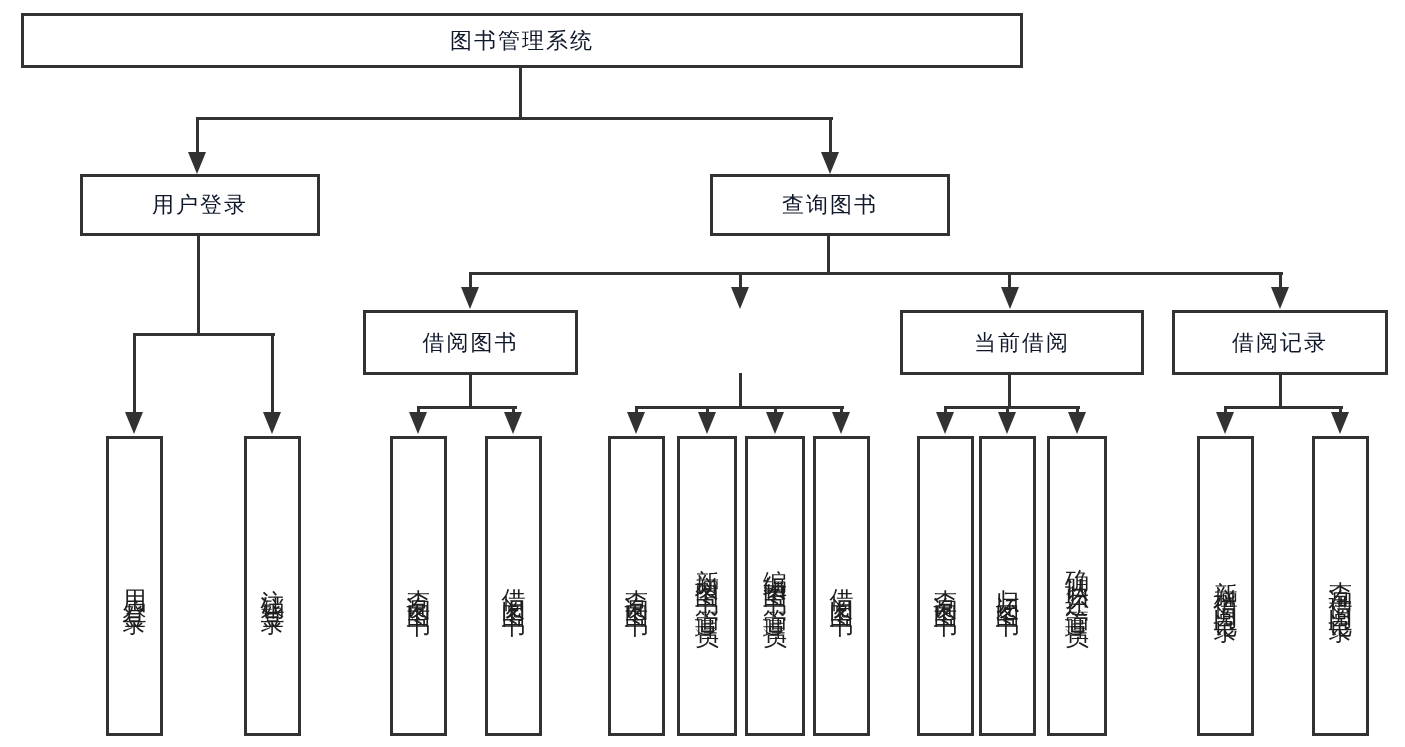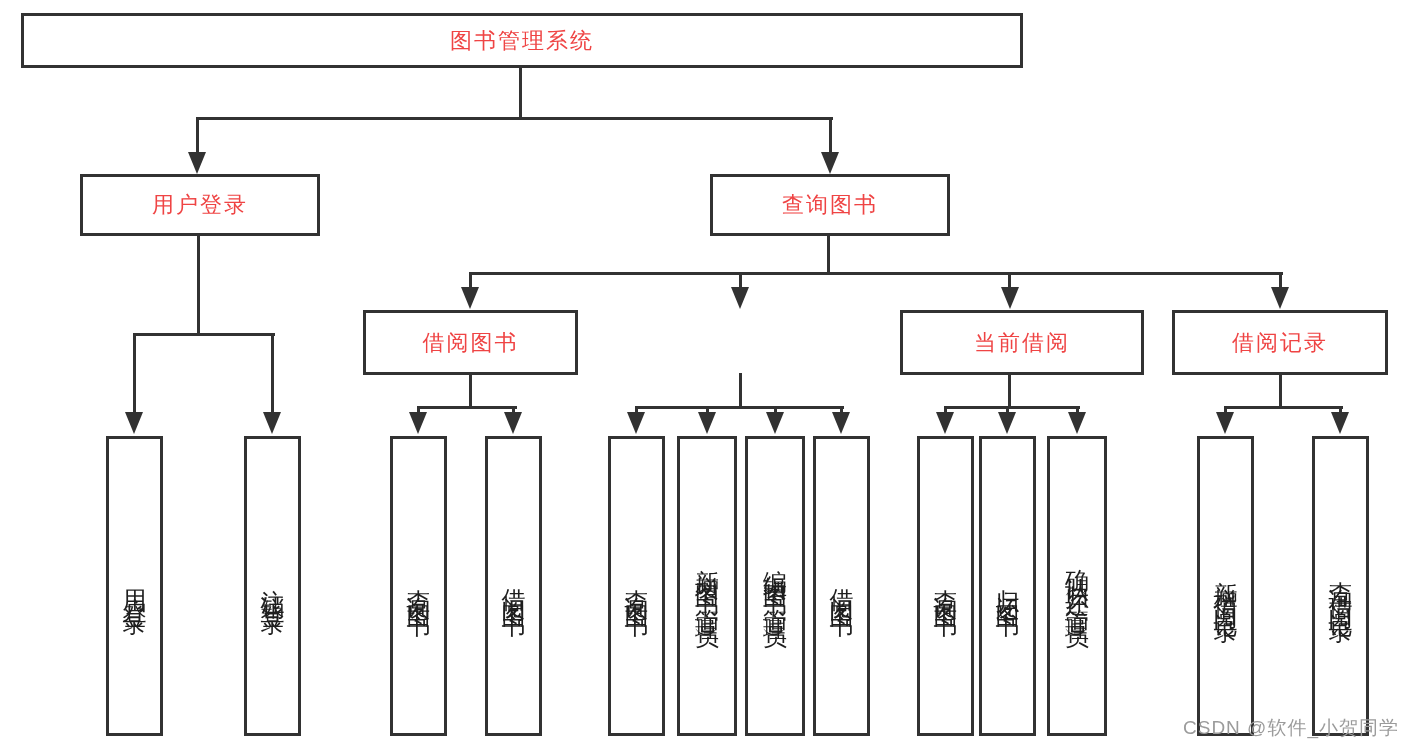--- a/index.html
+++ b/index.html
@@ -12,21 +12,21 @@
   }
   .box{
     position:absolute;
     border:3px solid #323232;
     background:#ffffff;
     box-sizing:border-box;
     display:flex;align-items:center;justify-content:center;
   }
   .hlabel{
     font-size:22px;
-    color:#ef4444;
+    color:#0f172a;
     letter-spacing:2px;
     white-space:nowrap;
   }
   .vlabel{
     writing-mode:vertical-lr;
     text-orientation:mixed;
     font-size:24px;
     line-height:1;
     letter-spacing:8px;
     color:#1e1e1e;
@@ -167,15 +167,14 @@
   <div class="box" style="left:1047px;top:436px;width:60px;height:300px">
     <span class="vlabel">确认归还（管理员）</span>
   </div>
   <div class="box" style="left:1197px;top:436px;width:57px;height:300px">
     <span class="vlabel">新增借阅记录</span>
   </div>
   <div class="box" style="left:1312px;top:436px;width:57px;height:300px">
     <span class="vlabel">查询借阅记录</span>
   </div>
 
-  <div class="watermark">CSDN @软件_小贺同学</div>
 
 </div>
 
 </body></html>

